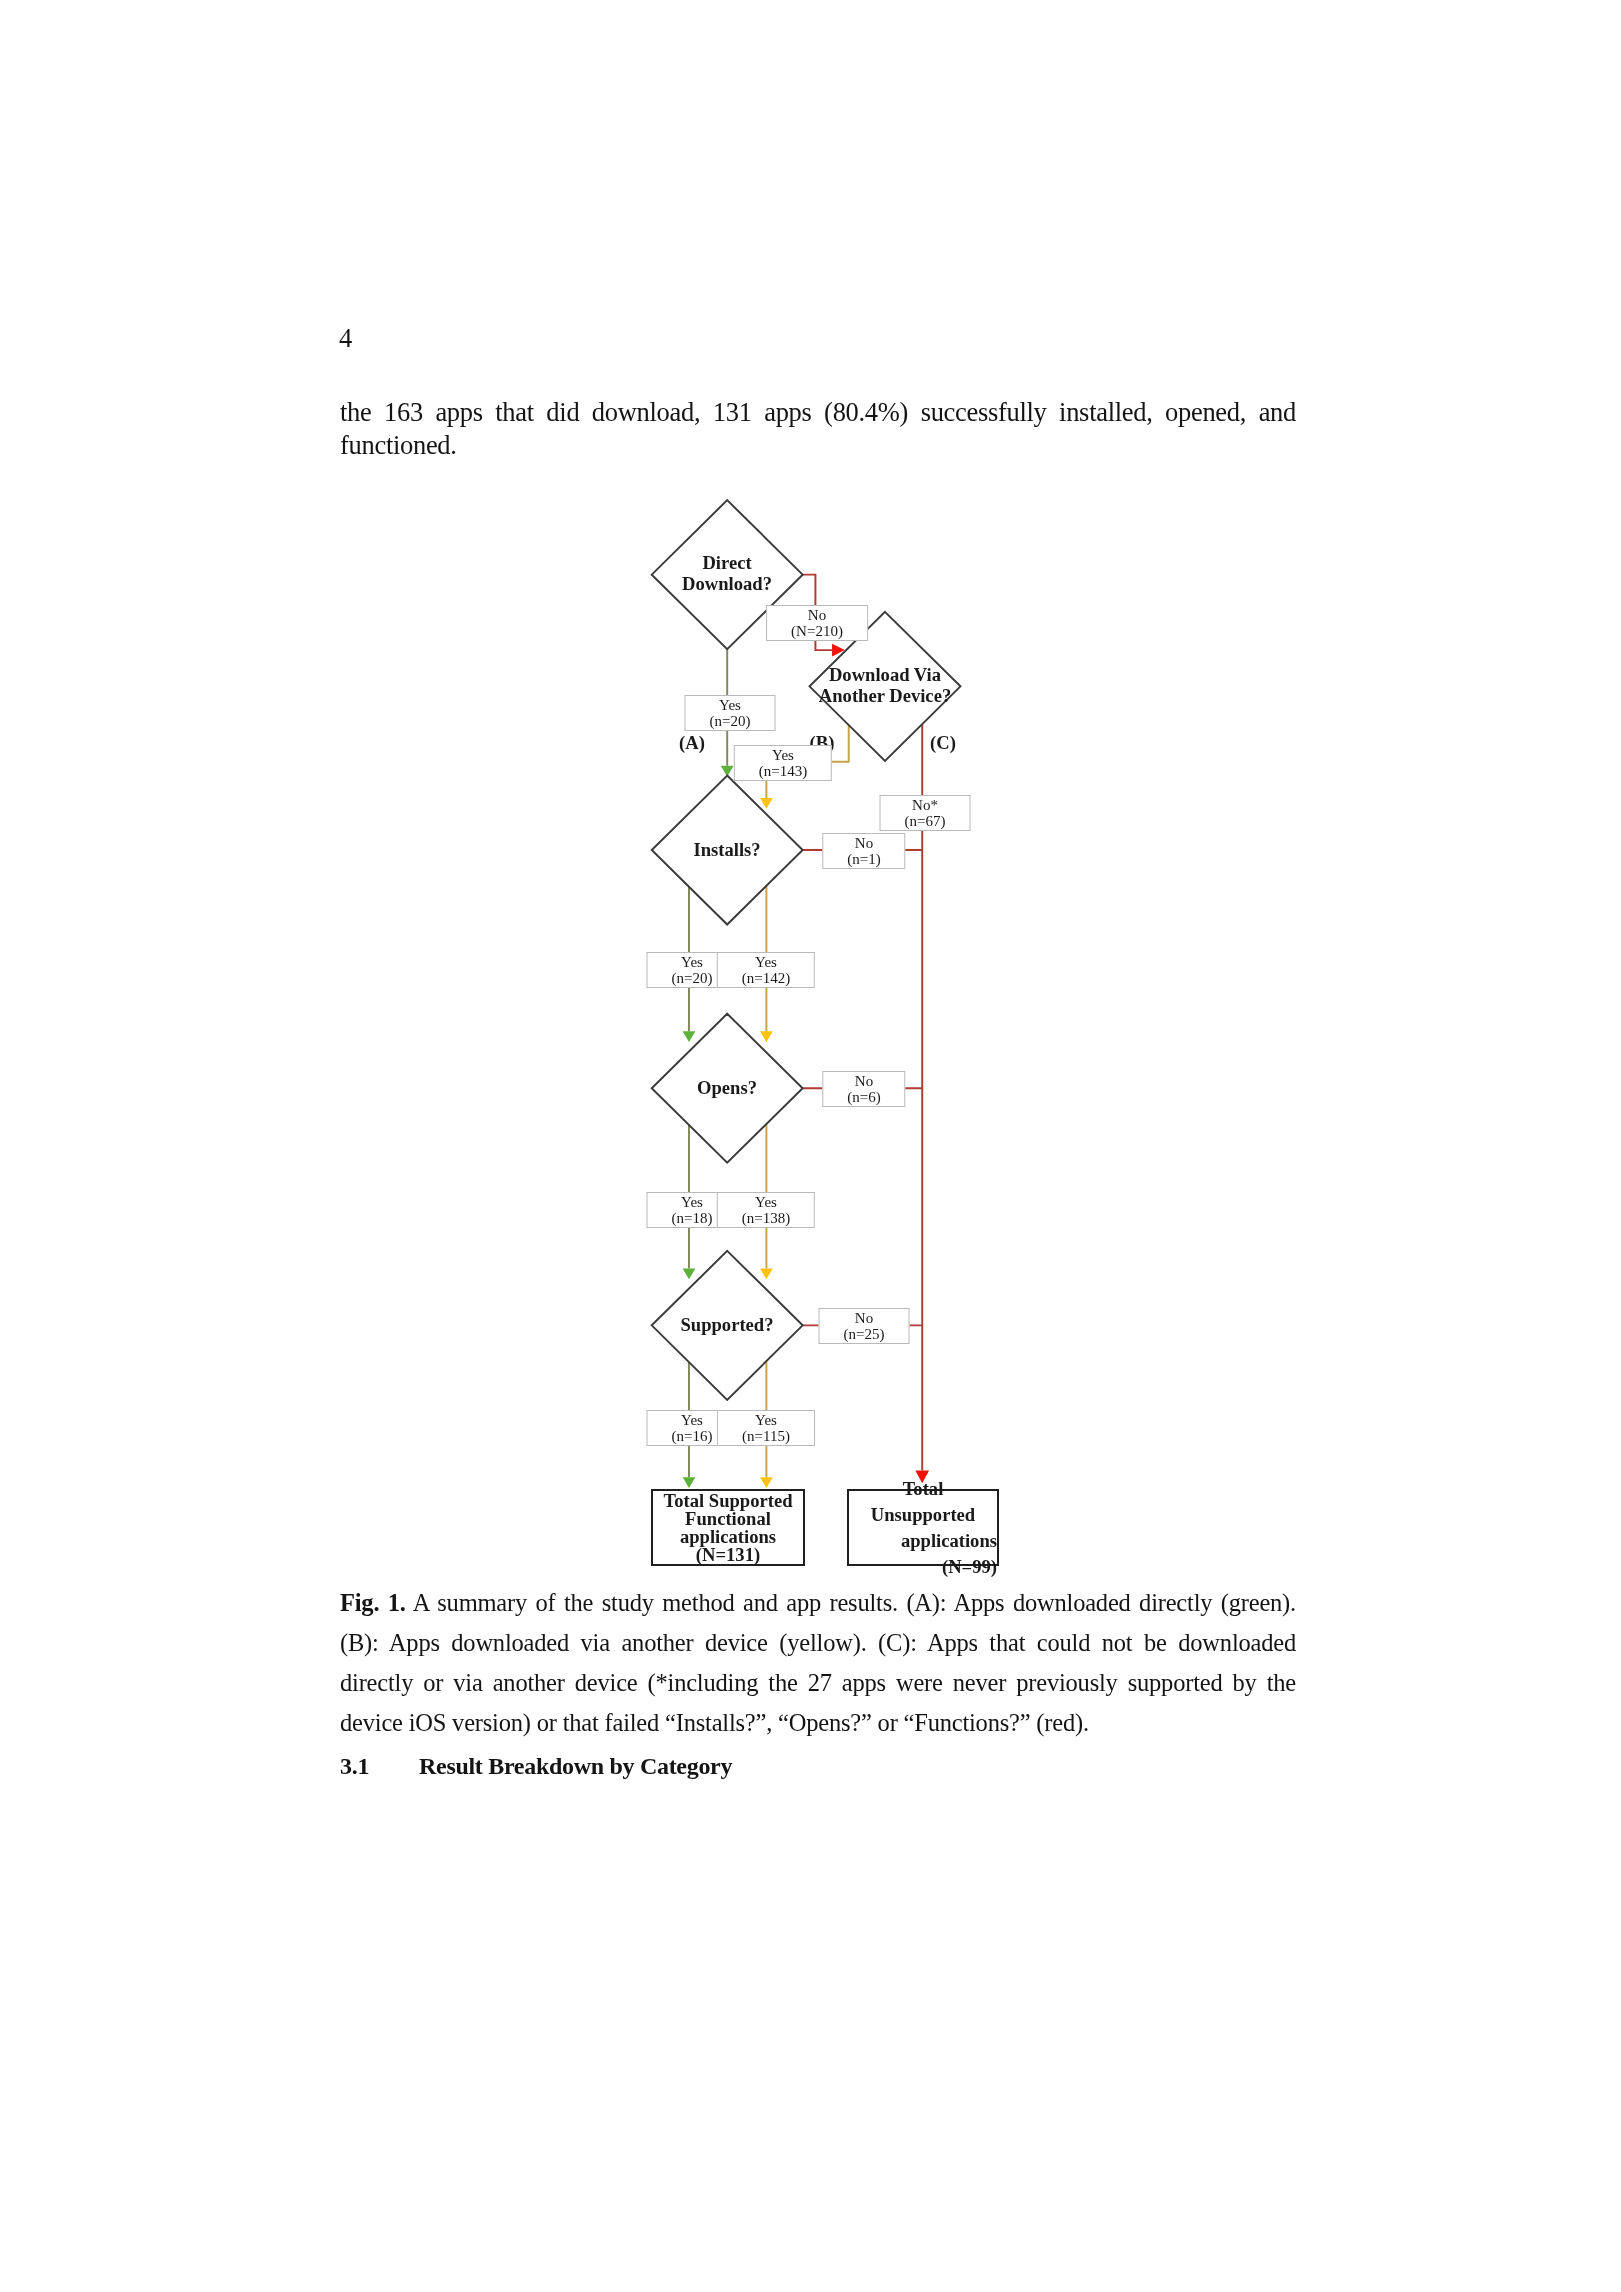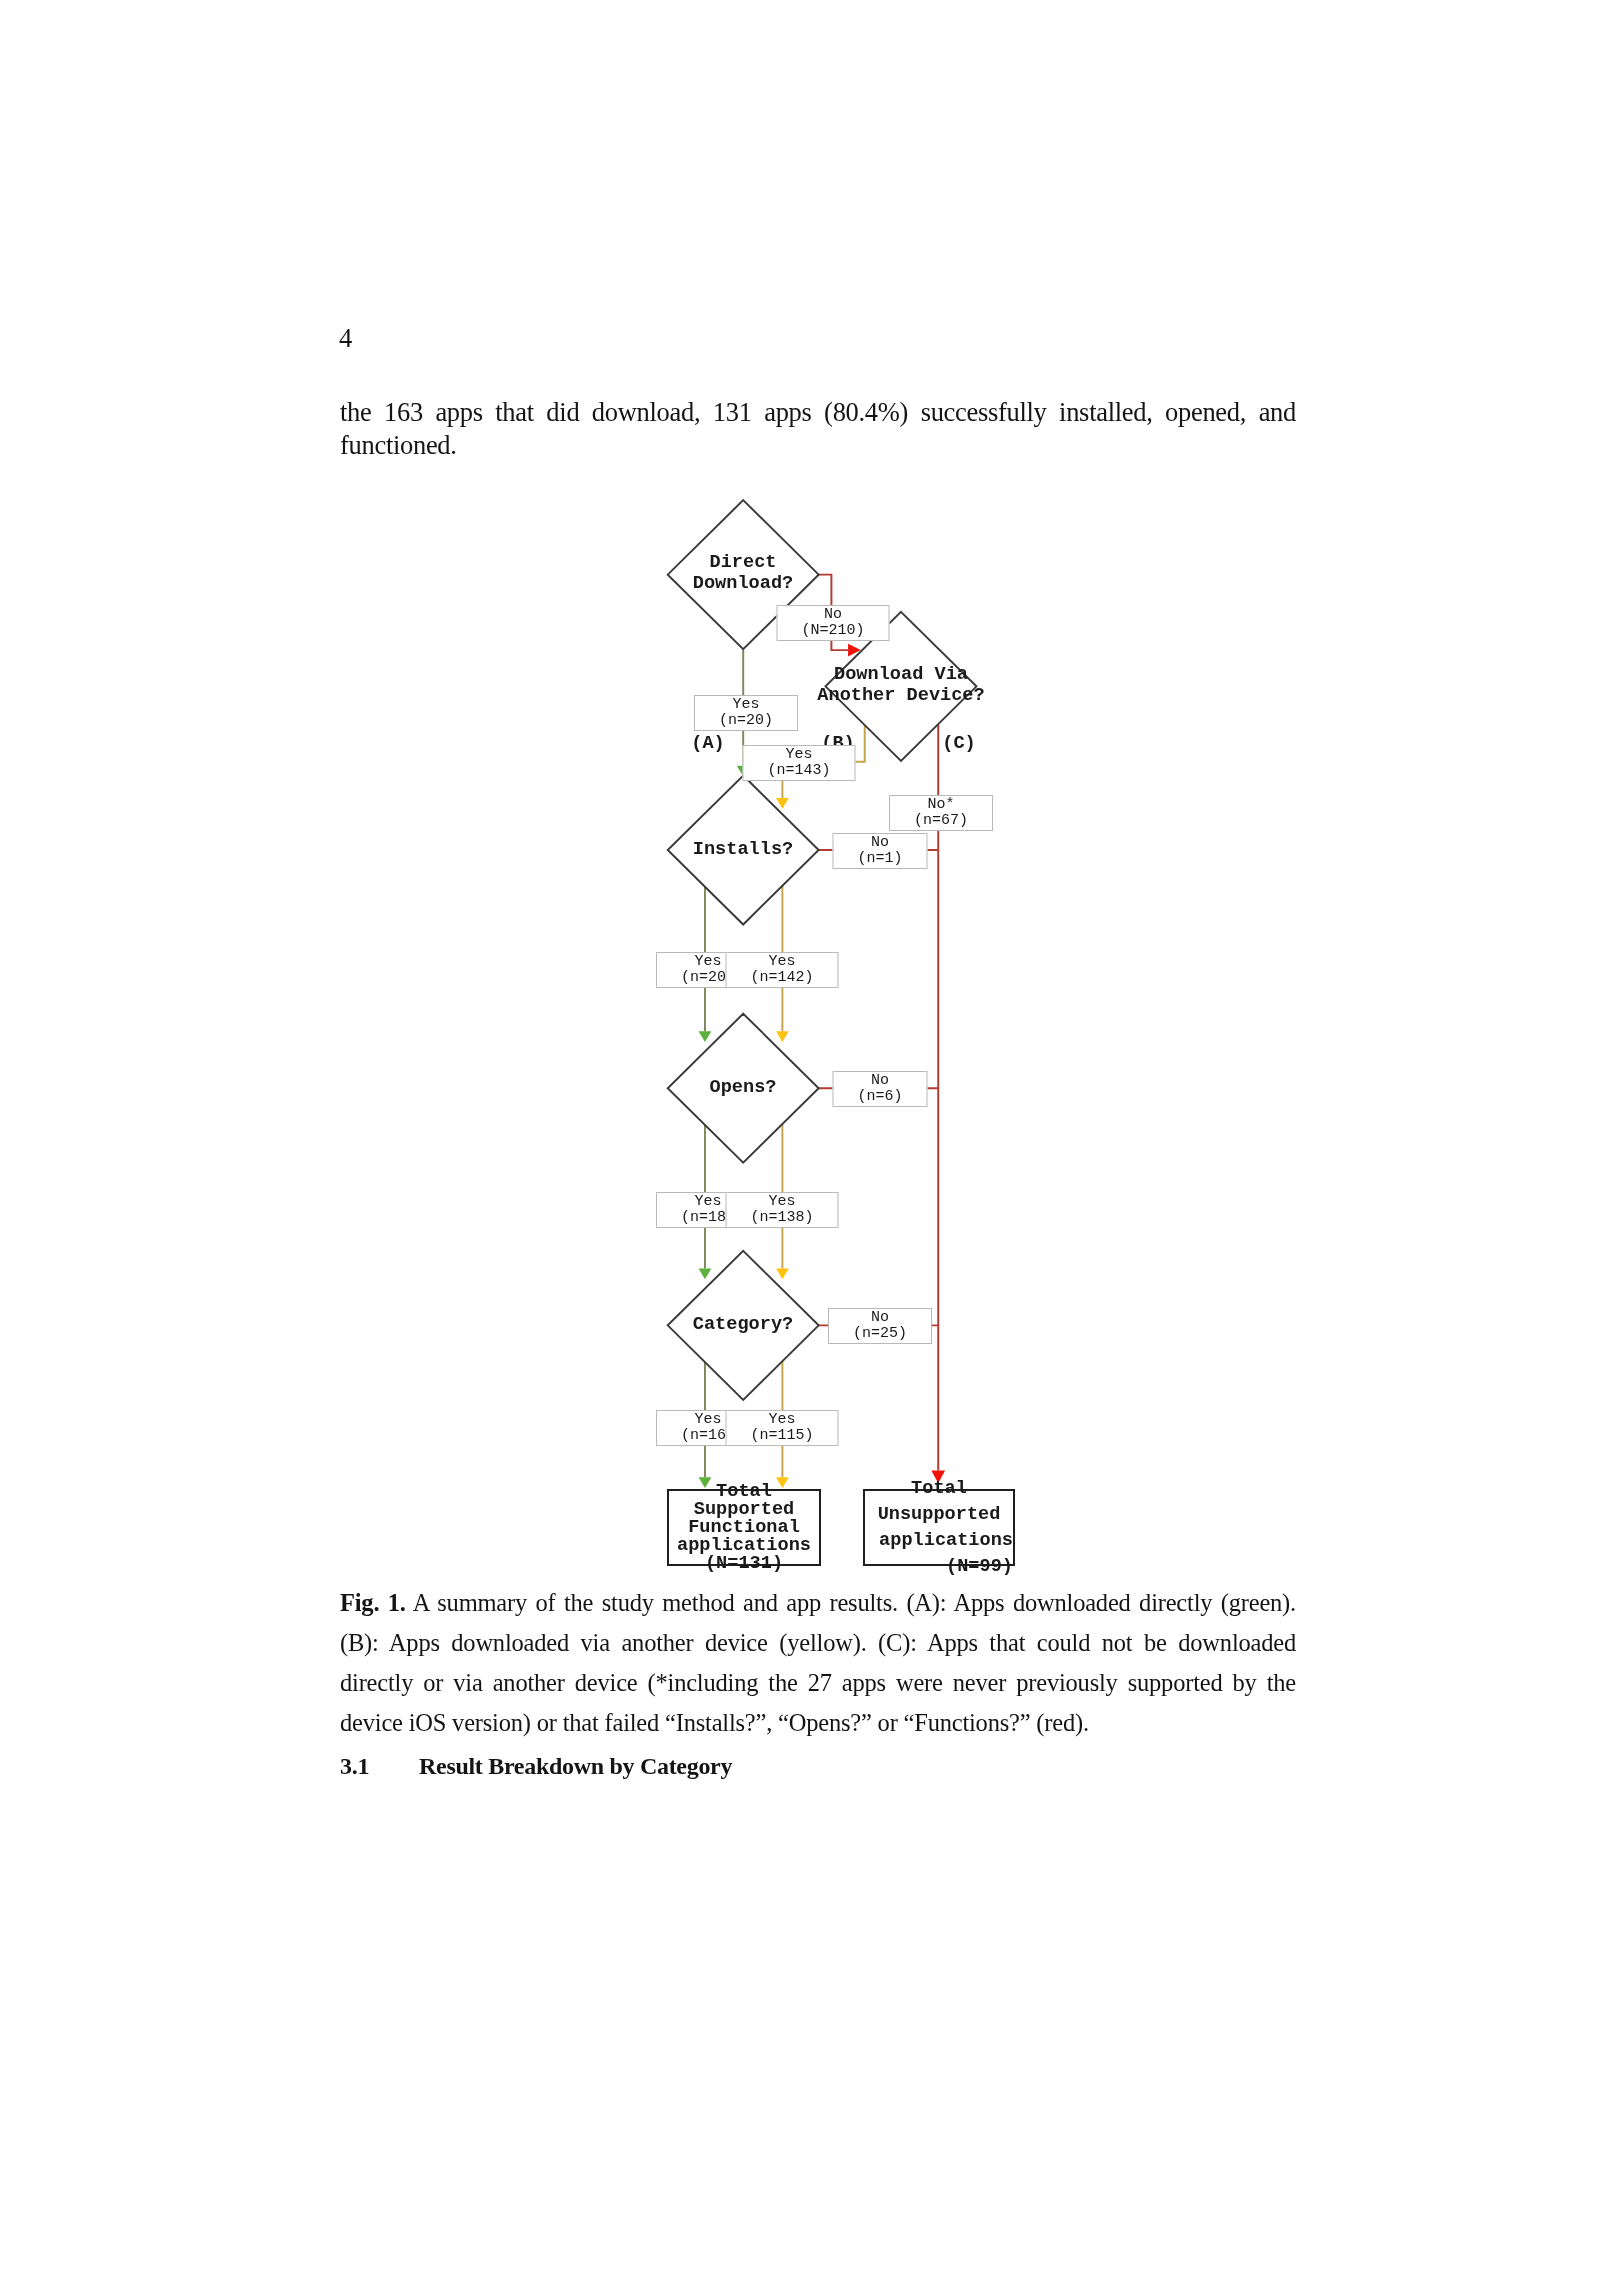--- a/index.html
+++ b/index.html
@@ -19,21 +19,21 @@
     position:absolute; left:340px; top:1583px; width:956px; margin:0;
     font-size:24.5px; line-height:40px; letter-spacing:-0.2px; text-align:justify;
   }
   .caption b { margin-right:6.9px; }
   .heading {
     position:absolute; left:340px; top:1753px; margin:0;
     font-size:24px; font-weight:bold; letter-spacing:-0.3px;
   }
   .secnum { display:inline-block; min-width:79px; }
 
-  .fig { position:absolute; left:16px; top:0; width:1328px; height:2293px;font-family:Liberation Mono, monospace; }
+  .fig { position:absolute; left:0; top:0; width:1328px; height:2293px; }
   .fig svg { position:absolute; left:0; top:0; }
 
   .dlabel {
     position:absolute; transform:translate(-50%,-50%);
     text-align:center; font-weight:bold; font-size:18.6px; line-height:20.6px;
     white-space:nowrap; color:#1a1a1a;
   }
   .dlabel span { display:block; }
   .elabel {
     position:absolute; transform:translate(-50%,-50%);
@@ -124,21 +124,21 @@
       <span>Download Via</span>
       <span>Another Device?</span>
     </div>
     <div class="dlabel" style="left:727px;top:850px">
       <span>Installs?</span>
     </div>
     <div class="dlabel" style="left:727px;top:1088px">
       <span>Opens?</span>
     </div>
     <div class="dlabel" style="left:727px;top:1325px">
-      <span>Category?</span>
+      <span>Supported?</span>
     </div>
 
     <div class="letter" style="left:692px;top:743px">(A)</div>
     <div class="letter" style="left:822px;top:743px">(B)</div>
     <div class="letter" style="left:943px;top:743px">(C)</div>
 
     <div class="elabel" style="left:817px;top:623px">
       <span>No</span>
       <span>(N=210)</span>
     </div>

